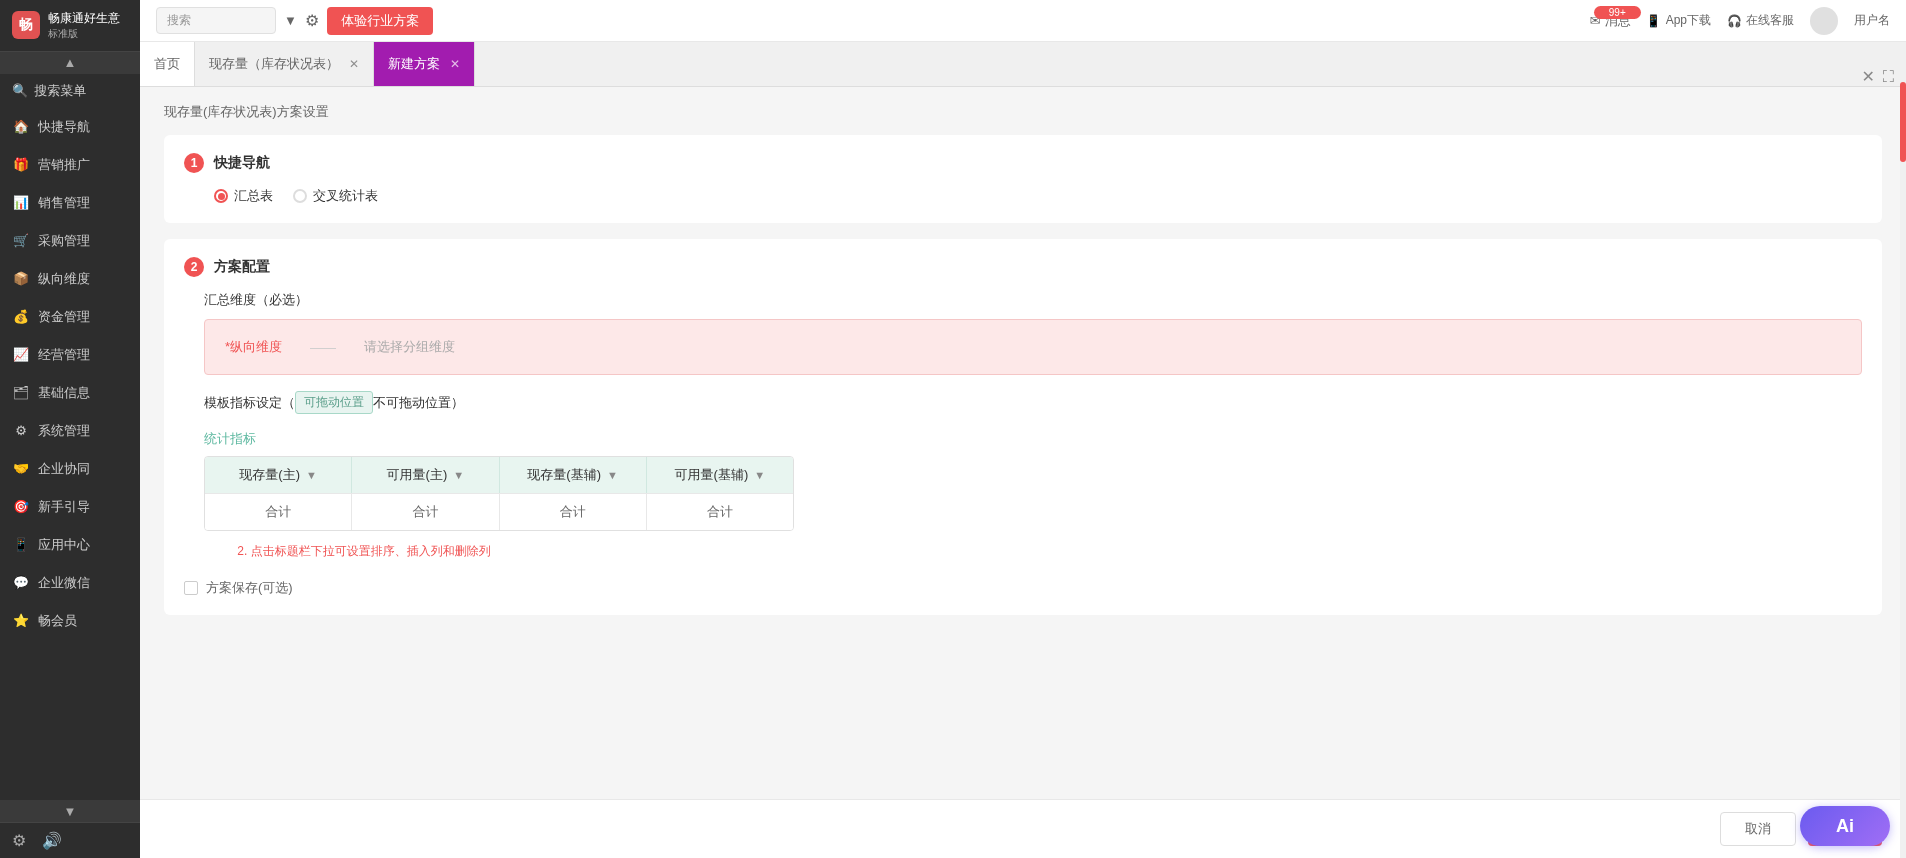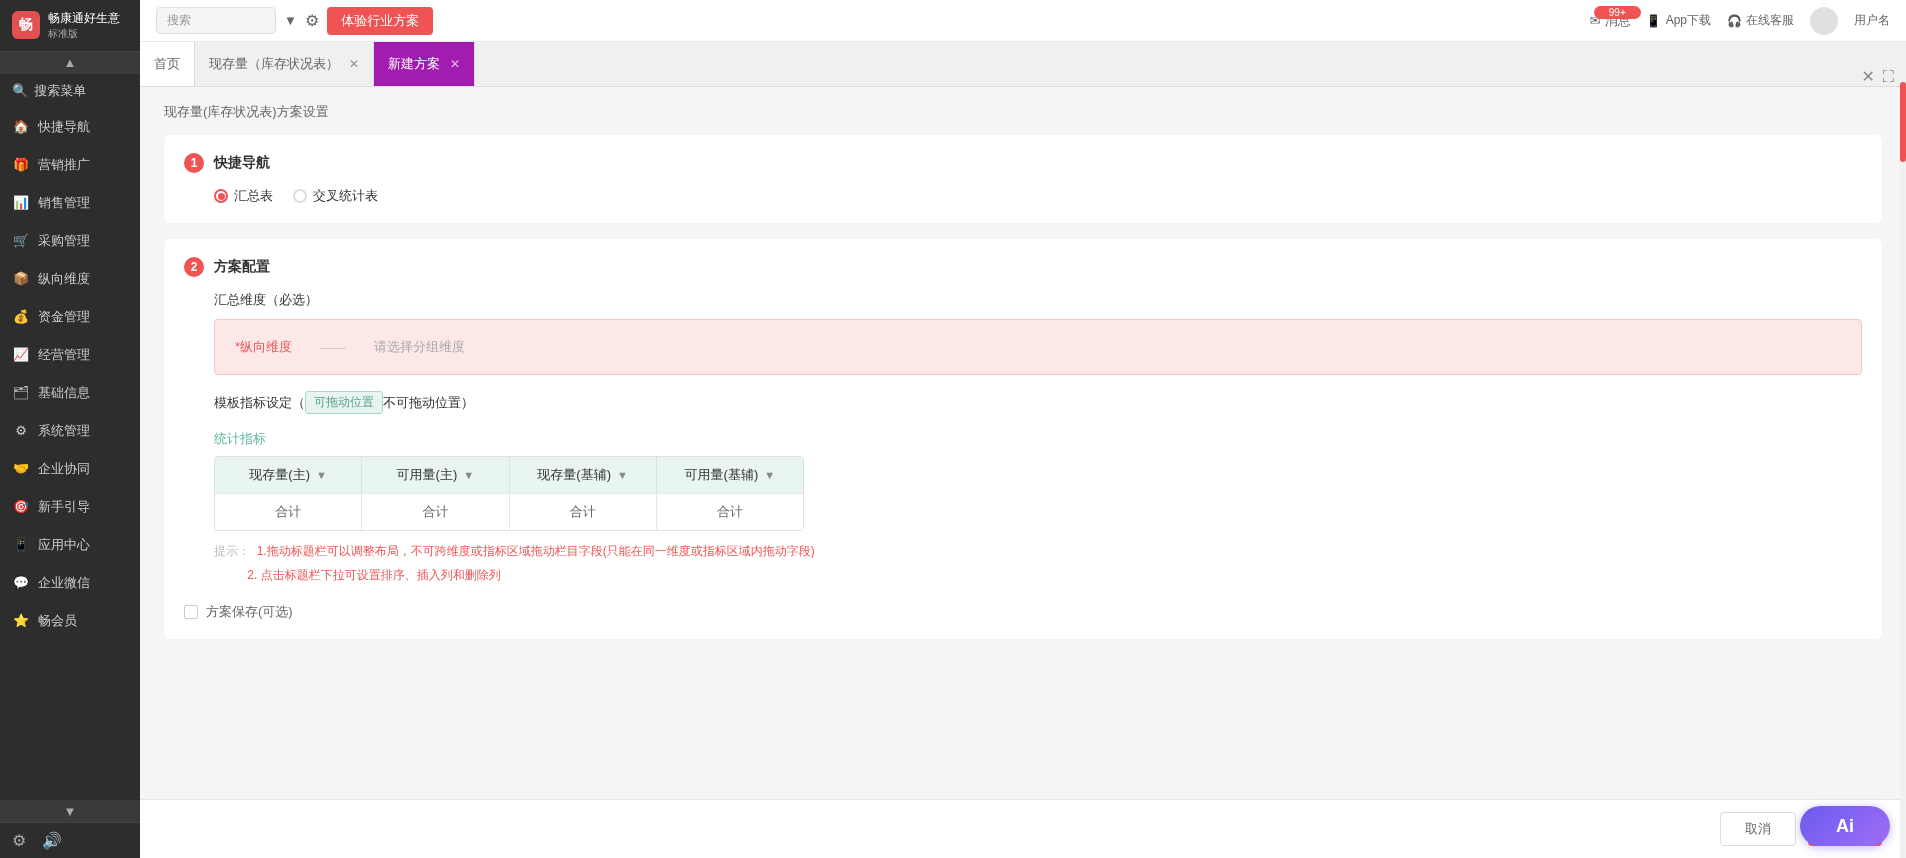--- a/index.html
+++ b/index.html
@@ -195,21 +195,21 @@
     }
     .radio-circle.checked { border-color: #f05353; }
     .radio-circle.checked::after {
       content: '';
       width: 7px; height: 7px;
       background: #f05353;
       border-radius: 50%;
     }
 
     
-    .step2-content { margin-left: 30px; }
+    .step2-content { margin-left: 20px; }
     .label-required { font-size: 13px; color: #333; margin-bottom: 10px; }
 
     .dimension-area {
       background: #fde8e8;
       border: 1px solid #f5c6c6;
       border-radius: 4px;
       padding: 18px 20px;
       margin-bottom: 16px;
       display: flex;
       align-items: center;
@@ -541,21 +541,20 @@
                 <span>合计</span>
               </div>
               <div class="stats-table-body-cell">
                 <span>合计</span>
               </div>
             </div>
           </div>
         </div>
 
         <div class="tips">
-          <div>提示：&nbsp;&nbsp;<span>1.拖动标题栏可以调整布局，不可跨维度或指标区域拖动栏目字段(只能在同一维度或指标区域内拖动字段)</span></div>
           <div>&nbsp;&nbsp;&nbsp;&nbsp;&nbsp;&nbsp;&nbsp;&nbsp;&nbsp;&nbsp;<span>2. 点击标题栏下拉可设置排序、插入列和删除列</span></div>
         </div>
 
       </div>
 
       <div class="save-option">
         <div class="checkbox-square"></div>
         <span>方案保存(可选)</span>
       </div>
 

